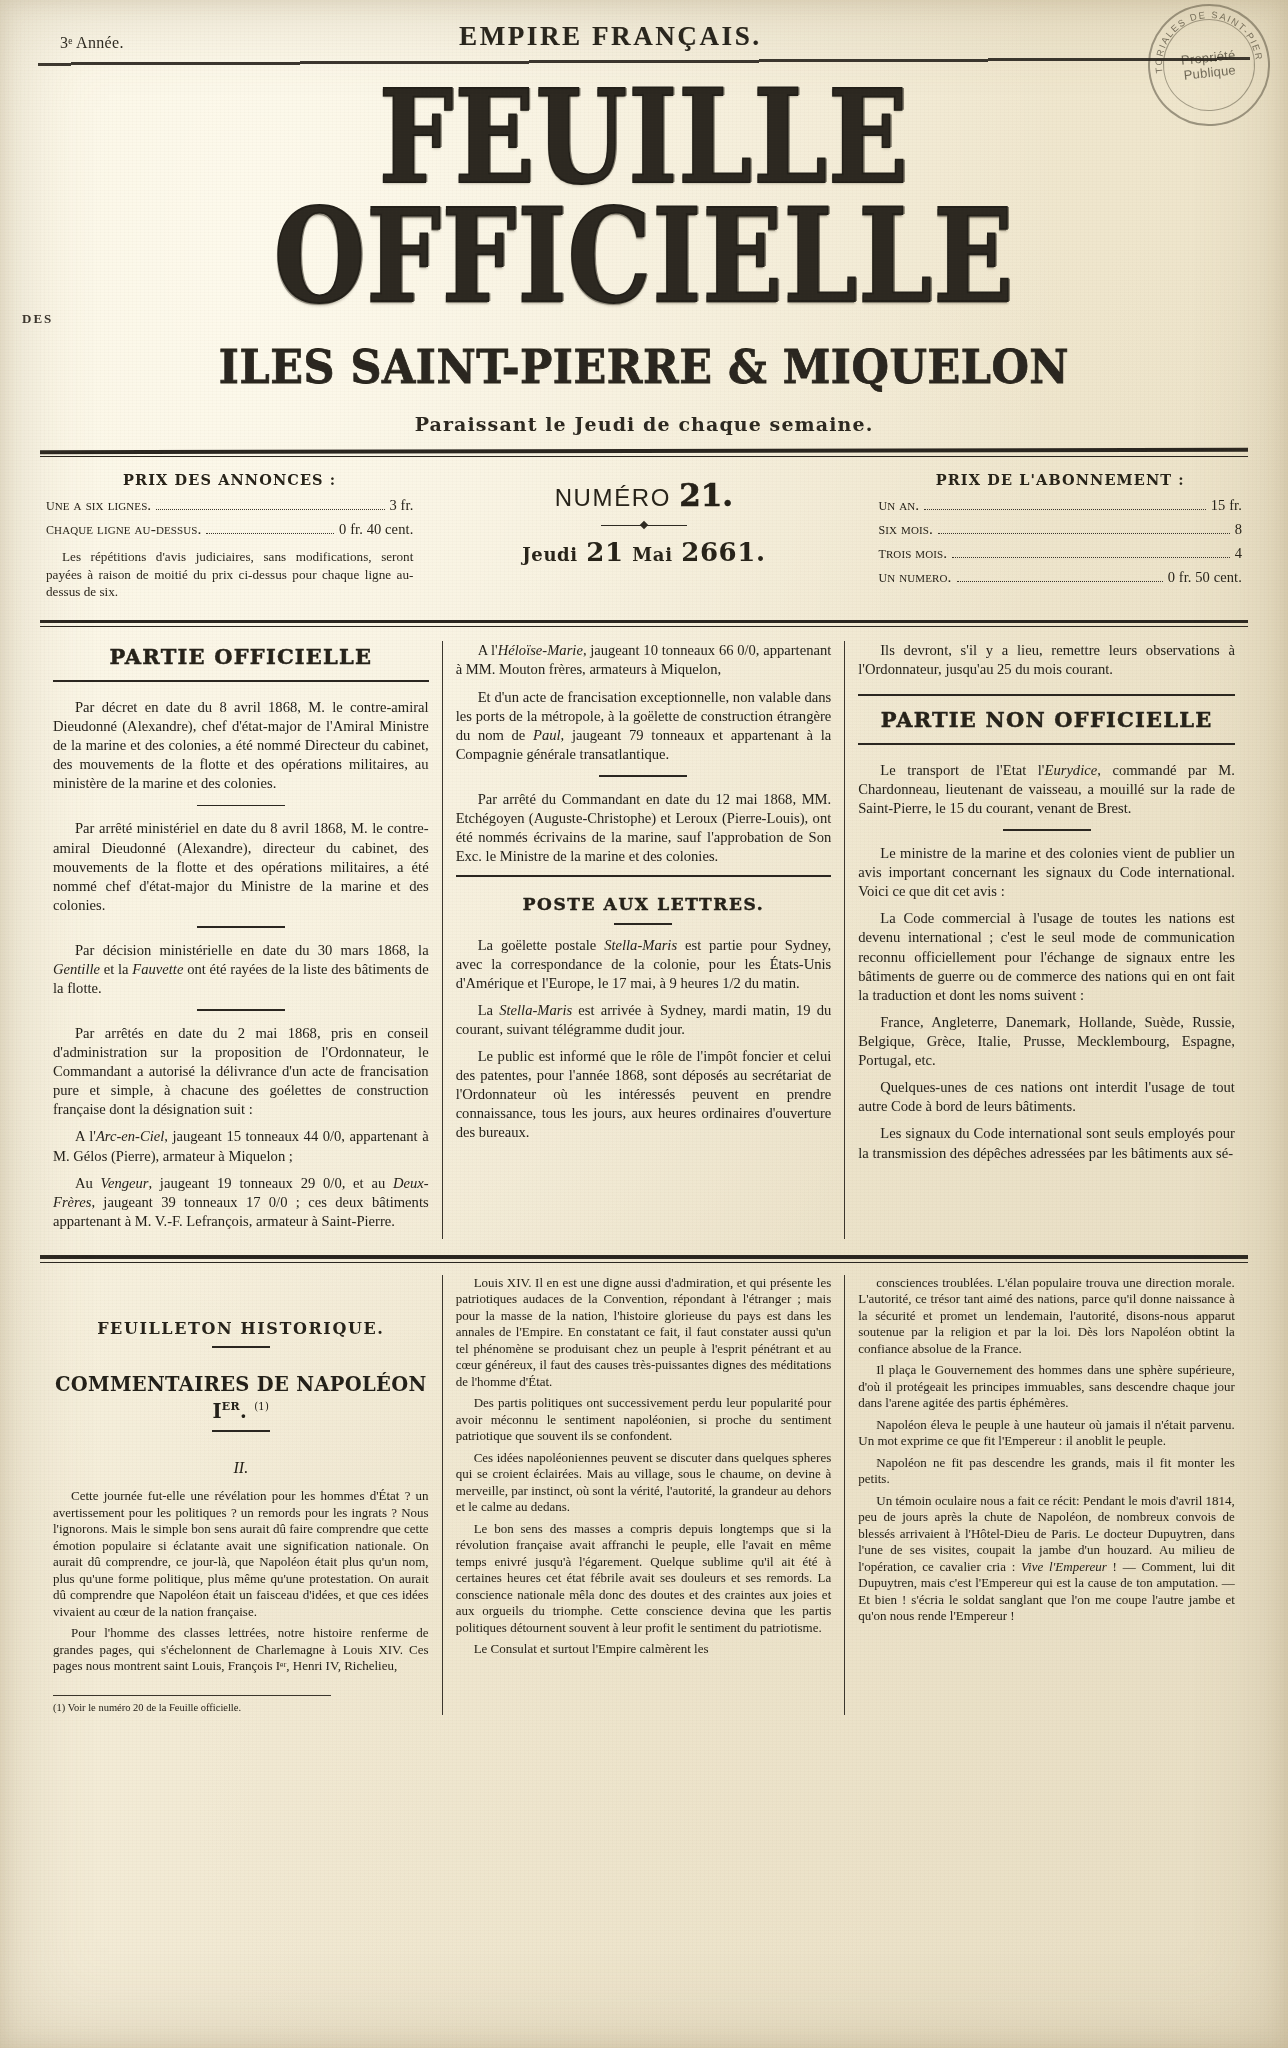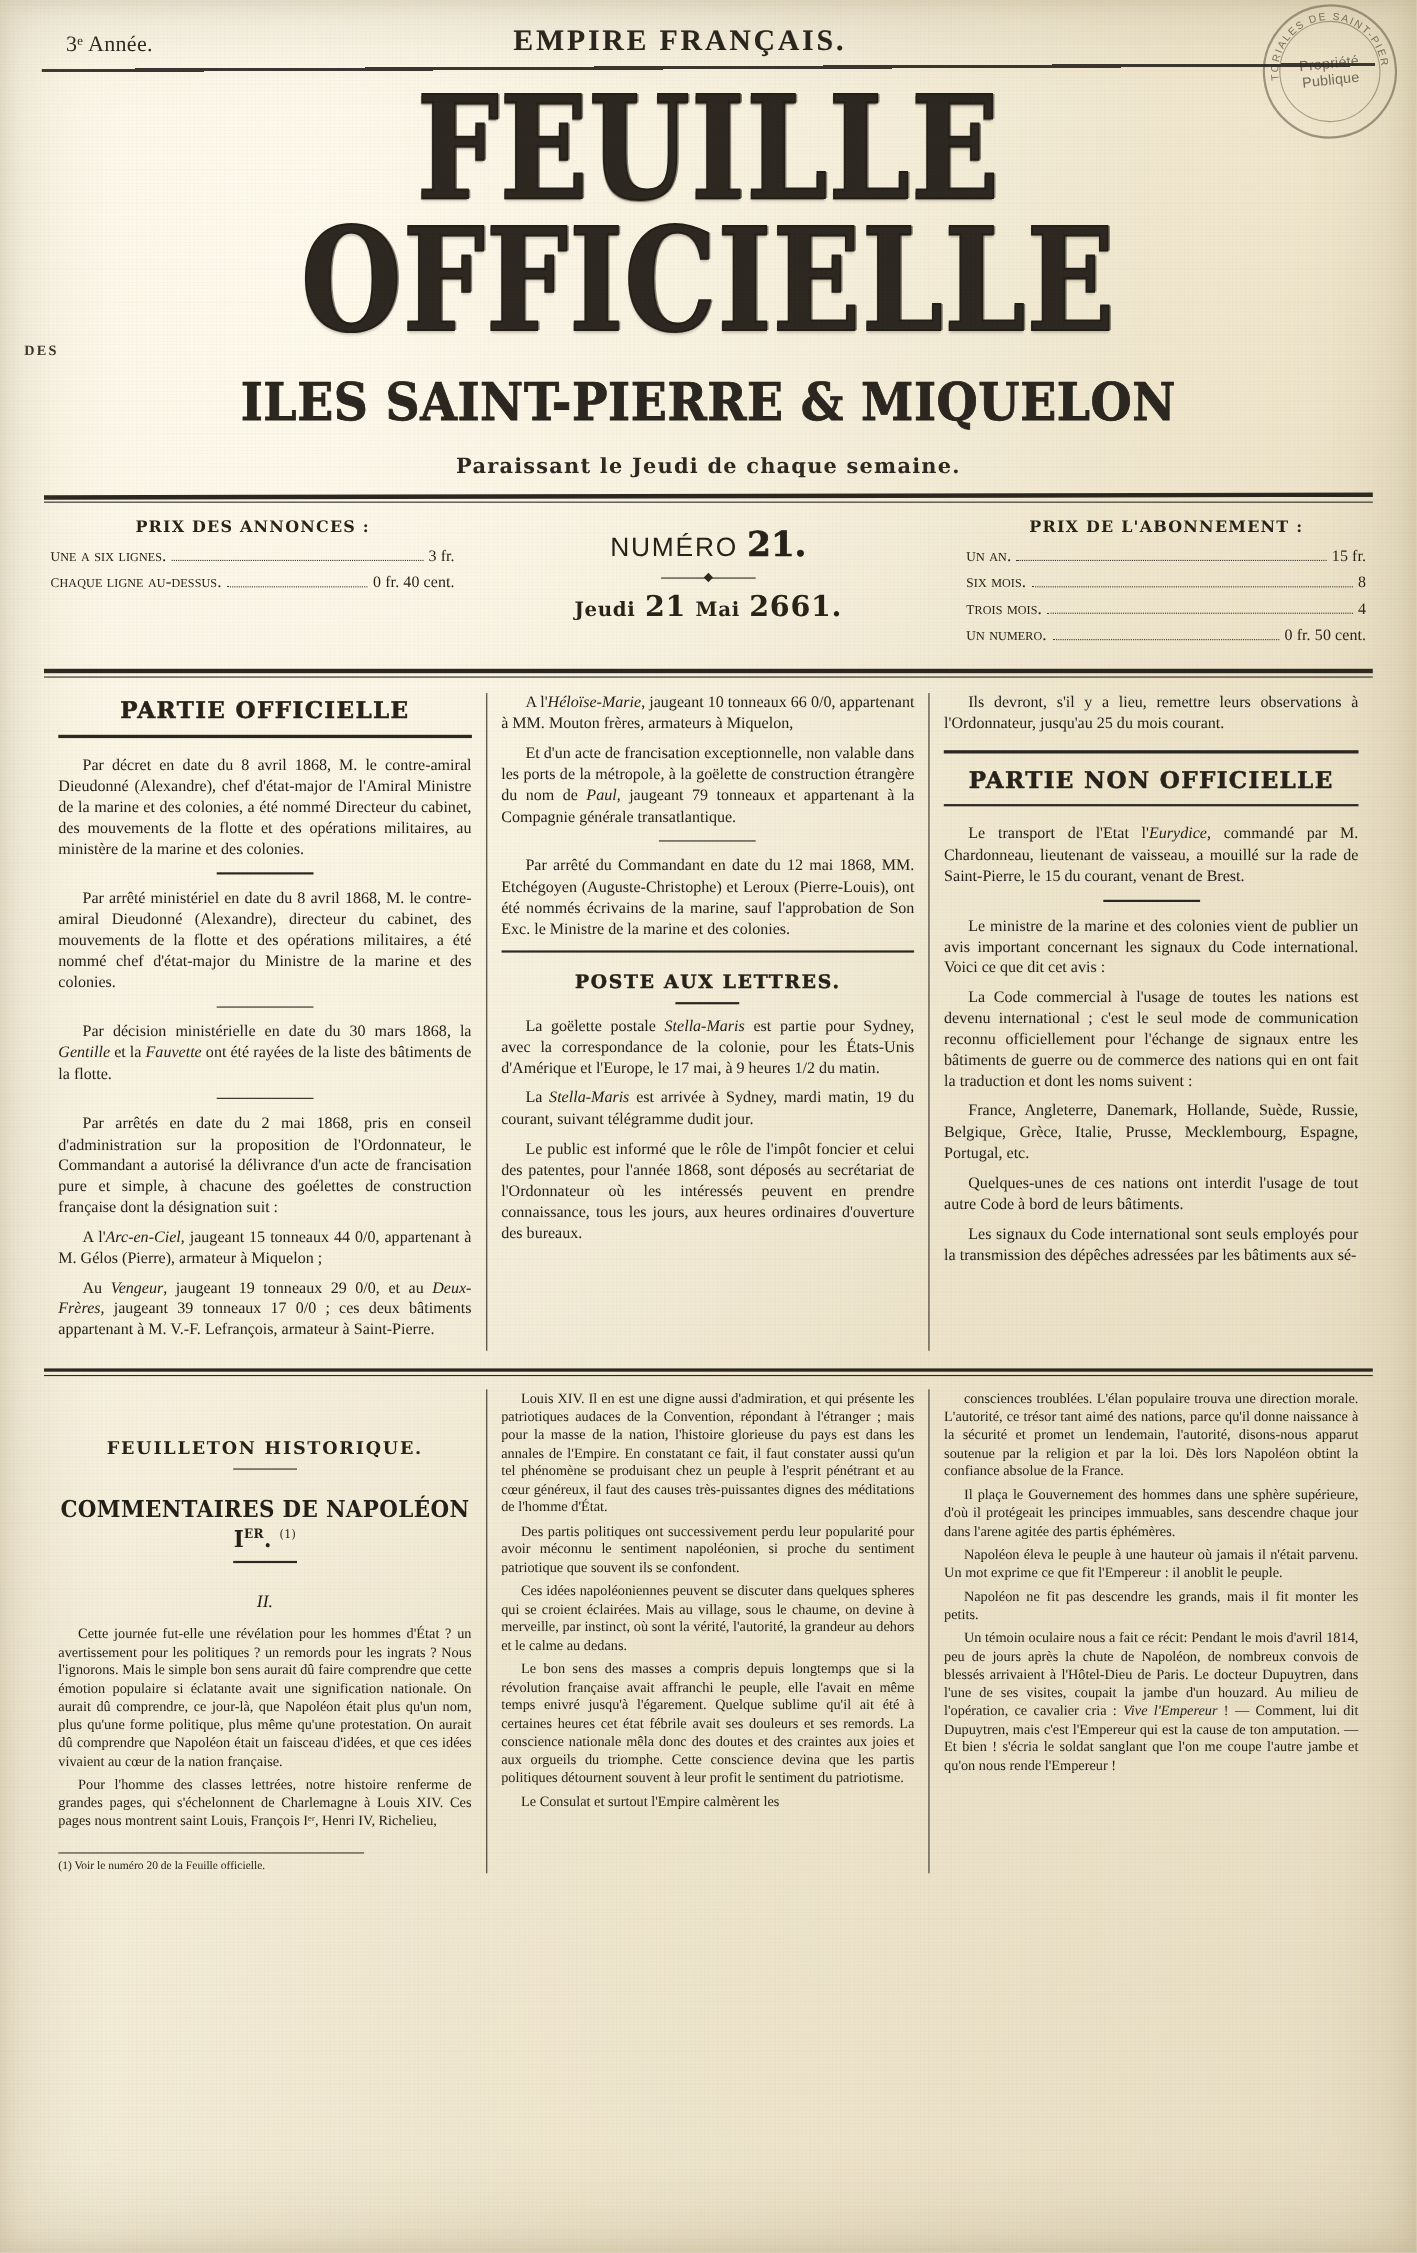--- a/index.html
+++ b/index.html
@@ -44,21 +44,21 @@
     position: relative;
     display: flex;
     align-items: flex-end;
     justify-content: space-between;
     padding: 36px 38px 0 38px;
     height: 52px;
     box-sizing: border-box;
   }
   .annee {
     font-family: "Liberation Serif", serif;
-    font-size: 20px;
+    font-size: 16px;
     letter-spacing: 0.3px;
     color: #2a2720;
   }
   .empire {
     font-family: "Liberation Serif", "DejaVu Serif", serif;
     font-weight: bold;
     font-size: 27px;
     letter-spacing: 2.6px;
     color: #23211b;
     margin-right: 130px;
@@ -435,20 +435,21 @@
         <span class="price-label">Une a six lignes.</span>
         <span class="price-dots"></span>
         <span class="price-val">3 fr.</span>
       </div>
       <div class="price-row">
         <span class="price-label">Chaque ligne au-dessus.</span>
         <span class="price-dots"></span>
         <span class="price-val">0 fr. 40 cent.</span>
       </div>
 
+      <div class="band-note">Les répétitions d'avis judiciaires, sans modifications, seront payées à raison de moitié du prix ci-dessus pour chaque ligne au-dessus de six.</div>
     </div>
 
     <div class="band-sep"></div>
 
     <div class="band-col band-mid">
       <div class="numero">
         <span>NUMÉRO</span>
         <b>21.</b>
       </div>
       <div class="mid-orn"></div>

